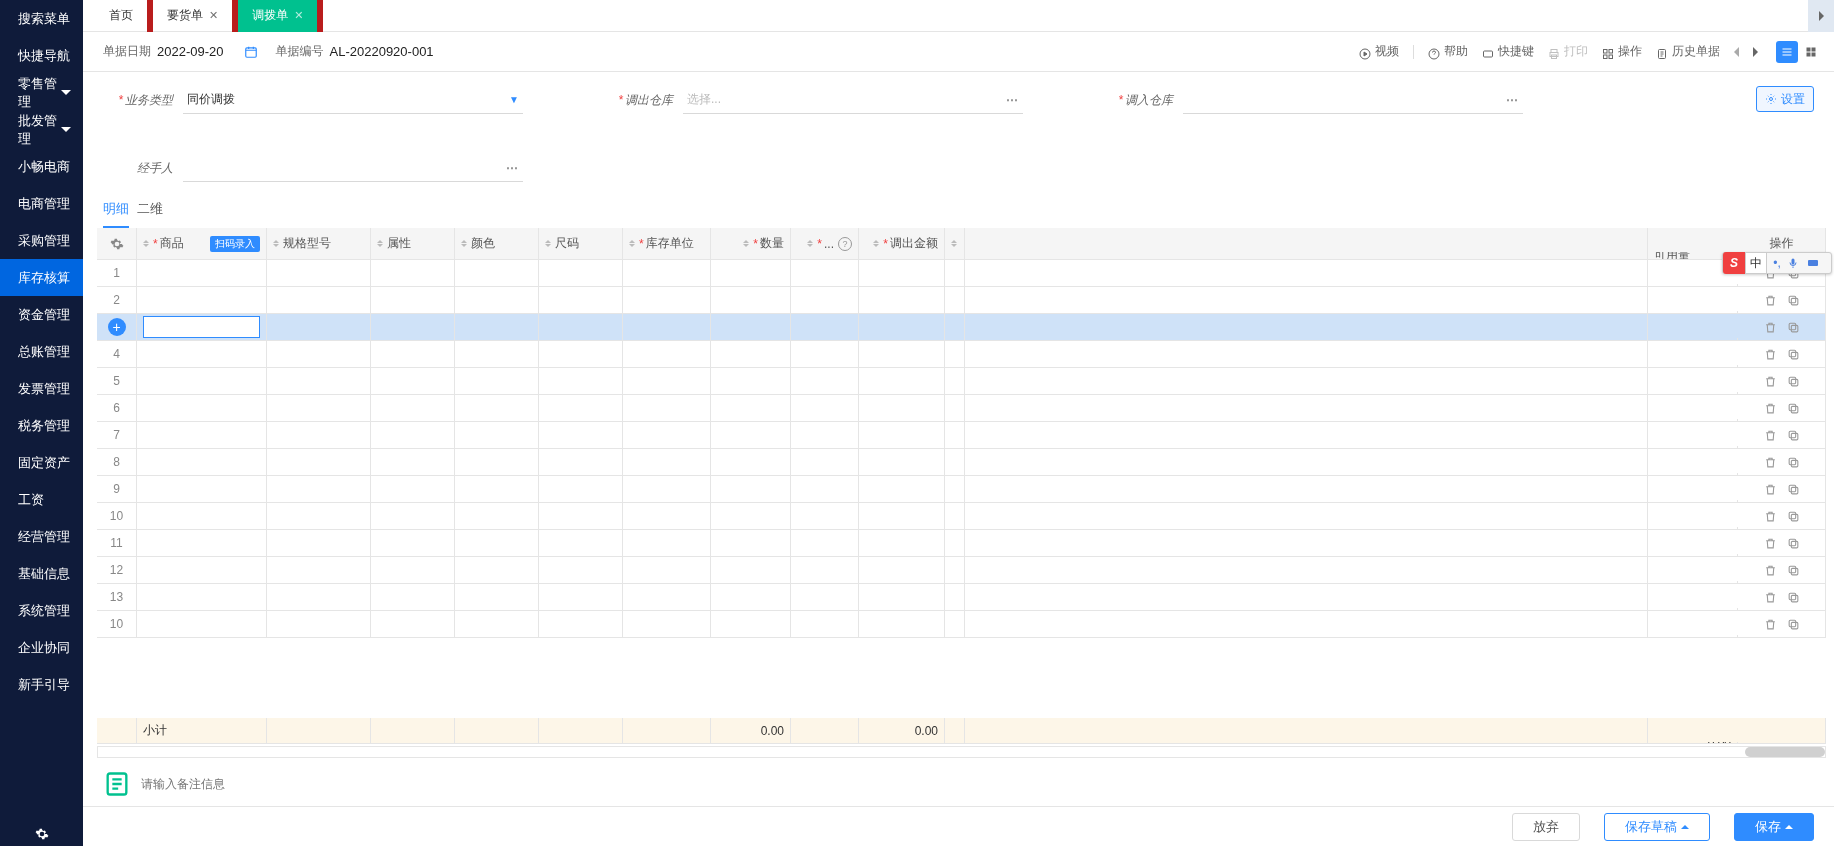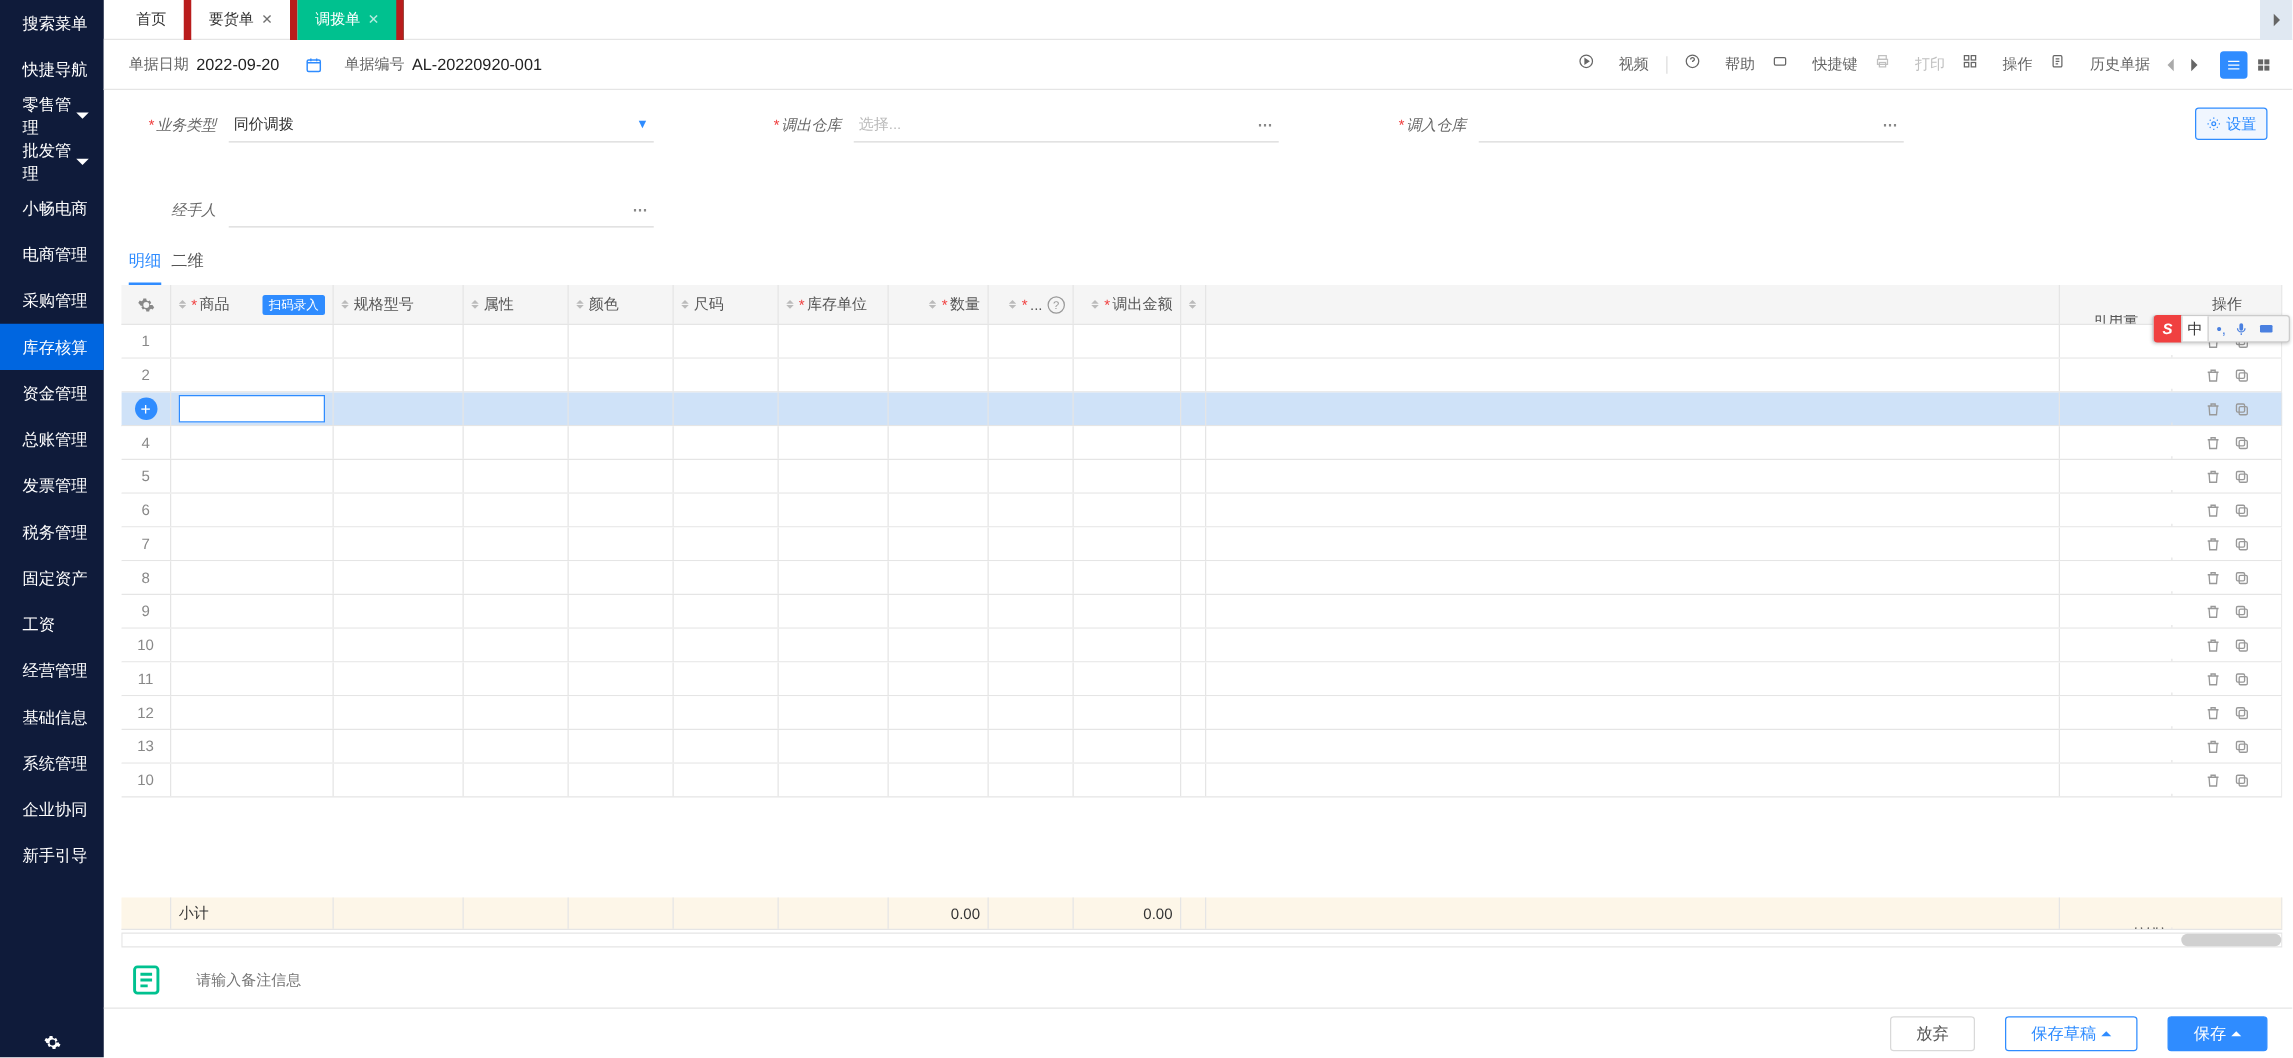--- a/index.html
+++ b/index.html
@@ -23,21 +23,21 @@
 .chev-right { width:0;height:0;border-top:5px solid transparent;border-bottom:5px solid transparent;border-left:5px solid #666; }
 .chev-left { width:0;height:0;border-top:5px solid transparent;border-bottom:5px solid transparent;border-right:5px solid #aaa; }
 
 
 .toolbar { height:40px; display:flex; align-items:center; padding:0 12px 0 20px; border-bottom:1px solid #e5e5e5; background:#fff; }
 .tbl-label { color:#666; margin-right:6px; }
 .tbl-val { color:#222; margin-right:20px; font-size:13px; }
 .cal-icon { width:14px;height:14px;display:inline-block;margin-right:18px; }
 .cal-icon svg { width:14px;height:14px; }
 .tool-right { margin-left:auto; display:flex; align-items:center; gap:14px; }
-.tool-link { color:#666; display:flex; align-items:flex-start; gap:20px; cursor:pointer; }
+.tool-link { color:#666; display:flex; align-items:flex-end; gap:4px; cursor:pointer; }
 .tool-link.disabled { color:#c0c0c0; }
 .tool-div { width:1px;height:14px;background:#ddd; }
 .view-btns { display:flex; gap:2px; margin-left:4px; }
 .view-btn { width:22px;height:22px; display:flex;align-items:center;justify-content:center;border-radius:3px;cursor:pointer; }
 .view-btn.active { background:#2f8cff; color:#fff; }
 
 
 .form { padding:14px 20px 6px 20px; display:flex; flex-wrap:wrap; gap:40px 80px; align-items:flex-start; }
 .form-group { display:flex; align-items:center; }
 .form-label { width:80px; text-align:right; color:#666; padding-right:10px;font-style:italic; }
@@ -61,39 +61,39 @@
 .tfoot { background:#fdf6e8; height:26px; }
 .th, .td { border-right:1px solid #e5e5e5; display:flex; align-items:center; padding:0 6px; overflow:hidden; white-space:nowrap; }
 .th { color:#555; position:relative; }
 .sort-ic { display:inline-flex; flex-direction:column; margin-right:4px; gap:1px; }
 .sort-up { width:0;height:0;border-left:3px solid transparent;border-right:3px solid transparent;border-bottom:3px solid #bbb; }
 .sort-dn { width:0;height:0;border-left:3px solid transparent;border-right:3px solid transparent;border-top:3px solid #bbb; }
 .req-s { color:#f04040; margin-right:2px; }
 .c-gear{width:40px;justify-content:center;} .c-num{width:40px;justify-content:center;color:#888;} 
 .c-prod{width:130px;} .c-spec{width:104px;} .c-attr{width:84px;} .c-color{width:84px;} .c-size{width:84px;} 
 .c-unit{width:88px;} .c-qty{width:80px;justify-content:flex-end;} .c-price{width:68px;justify-content:flex-end;} .c-amount{width:86px;justify-content:flex-end;} .c-blank1{width:20px;}
-.c-fill{flex:1;} .c-avail{width:90px;justify-content:center;margin-top:24px;} .c-ops{width:88px;justify-content:center;}
+.c-fill{flex:1;} .c-avail{width:90px;justify-content:flex-start;margin-top:24px;} .c-ops{width:88px;justify-content:center;}
 .scan-badge { background:#2f8cff; color:#fff; font-size:10px; padding:1px 5px; border-radius:2px; margin-left:auto; }
 .tbody { flex:1; display:flex; flex-direction:column; overflow-y:auto; }
 .trow { height:27px; background:#fff; }
 .trow.sel { background:#cfe2f8; }
 .trow.sel .c-num { position:relative; }
 .add-btn { width:18px;height:18px;border-radius:50%;background:#2f8cff;color:#fff;display:flex;align-items:center;justify-content:center;font-size:14px;cursor:pointer; }
 .row-input { width:100%;height:22px;border:1px solid #2f8cff;outline:none;background:#fff;padding:0 4px; }
 .row-icons { display:flex; gap:10px; color:#999; }
 .row-icons span { cursor:pointer; }
 .amt { text-align:right; width:100%; }
 .help-ic { width:14px;height:14px;border:1px solid #999;border-radius:50%;display:inline-flex;align-items:center;justify-content:center;font-size:9px;color:#999;margin-left:4px; }
 
 
 .hscroll { height:12px; border:1px solid #e5e5e5; position:relative; margin:2px 0 4px 0; }
 .hscroll-thumb { position:absolute; right:0; top:0; height:10px; width:80px; background:#d0d0d0; border-radius:5px; }
 
 
-.remark { display:flex; align-items:center; padding:8px 20px; gap:26px; }
+.remark { display:flex; align-items:center; padding:8px 20px; gap:10px; }
 .remark-ic { color:#00c18f; }
 .remark input { flex:1; border:none; outline:none; font-size:12px; color:#666; }
 
 
 .footer { height:40px; border-top:1px solid #e5e5e5; display:flex; align-items:center; justify-content:flex-end; padding:0 20px; gap:24px; }
 .btn { height:28px; padding:0 20px; border-radius:3px; display:flex; align-items:center; cursor:pointer; font-size:13px; gap:4px; }
 .btn-default { border:1px solid #d9d9d9; background:#fff; color:#555; }
 .btn-outline { border:1px solid #2f8cff; background:#fff; color:#2f8cff; }
 .btn-primary { border:1px solid #2f8cff; background:#2f8cff; color:#fff; }
 .drop-up { width:0;height:0;border-left:4px solid transparent;border-right:4px solid transparent;border-bottom:4px solid currentColor; }

